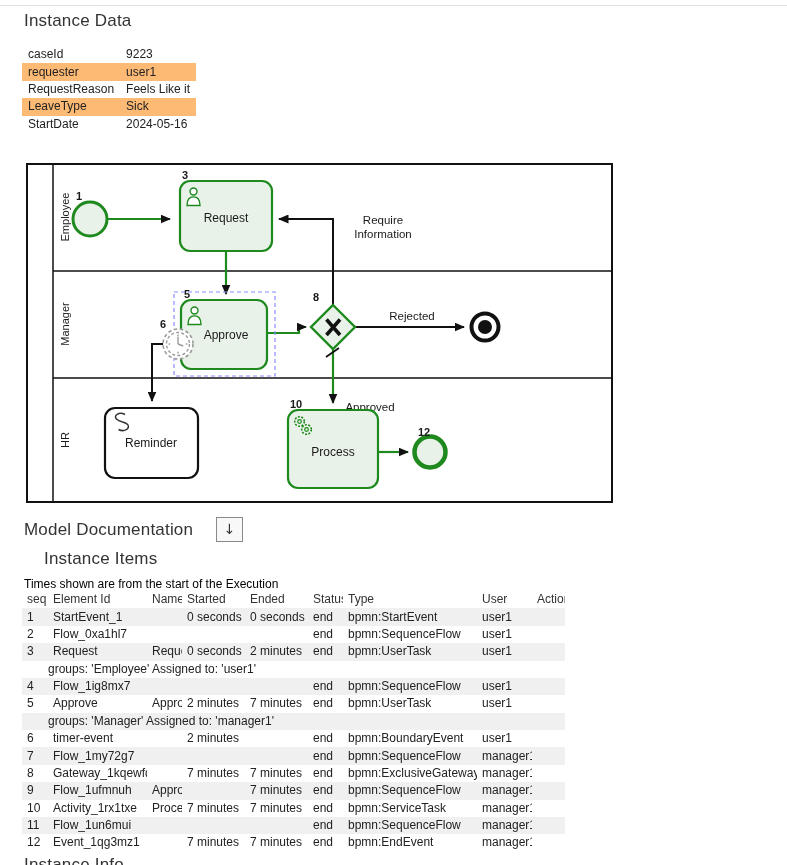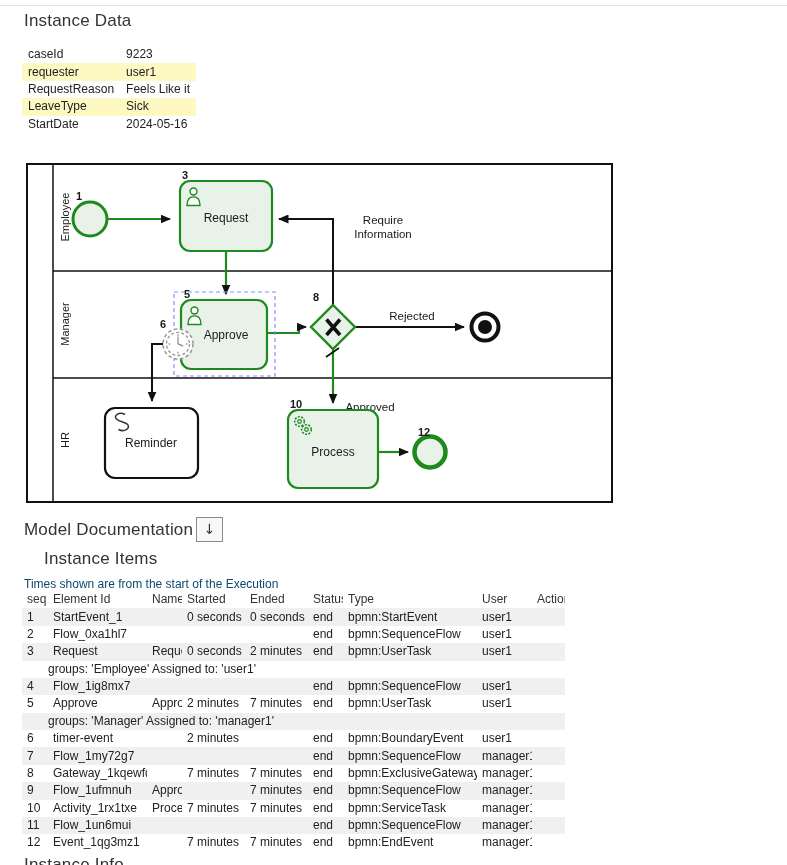--- a/index.html
+++ b/index.html
@@ -12,40 +12,40 @@
   .top-divider { position:absolute; top:5px; left:0; width:787px; border-top:1px solid #e2e2e2; }
   .section-title {
     font-size:17px; font-weight:400; color:#333; margin:0; letter-spacing:.2px;
   }
   #instance-data-title { position:absolute; top:11px; left:24px; }
   
   #instance-data-table { position:absolute; top:37px; left:22px; border-collapse:collapse;margin-top:9px; }
   #instance-data-table td { font-size:12px; color:#222; padding:2.2px 6px; line-height:13px; white-space:nowrap; }
   #instance-data-table td.k { min-width:88px; }
   #instance-data-table td.v { min-width:62px; }
-  #instance-data-table tr.alt { background:#fef9c3; }
+  #instance-data-table tr.alt { background:#fdba74; }
 
   
   #diagram { position:absolute; top:163px; left:0; }
   #diagram text { font-family:"Liberation Sans", sans-serif; fill:#1a1a1a; }
   .badge { font-size:11px; font-weight:bold; fill:#111; }
   .badge-gray { fill:#9a9a9a; }
   .node-label { font-size:12px; }
   .flow-label { font-size:11.5px; }
   .lane-label { font-size:11px; }
 
   
-  #model-doc-row { position:absolute; top:517px; left:24px; display:flex; align-items:center; }
+  #model-doc-row { position:absolute; top:517px; left:24px; display:flex; align-items:center;gap:20px; }
   #download-button {
     margin-left:3px; width:27px; height:25px; background:#f8f8f8; border:1px solid #8a8a8a;
     font-size:14px; color:#333; line-height:21px; text-align:center; cursor:pointer;
     font-family:"DejaVu Sans", sans-serif; padding:0;
   }
   #instance-items-title { position:absolute; top:549px; left:36px;margin-left:8px; }
-  #times-note { position:absolute; top:577px; left:24px; font-size:12px; color:#0c4a6e; }
+  #times-note { position:absolute; top:577px; left:24px; font-size:12px; color:#000000; }
 
   
   #instance-items-table { position:absolute; top:591px; left:22px; border-collapse:collapse; table-layout:fixed; width:543px; }
   #instance-items-table th, #instance-items-table td {
     font-size:12px; font-weight:400; color:#222; text-align:left;
     padding:2.2px 4px 2.2px 5px; line-height:13px; white-space:nowrap; overflow:hidden;
   }
   #instance-items-table th { color:#333;margin-top:32px; }
   #instance-items-table tr.alt { background:#f0f0f0; }
   #instance-items-table td.detail-cell { padding-left:26px; }

